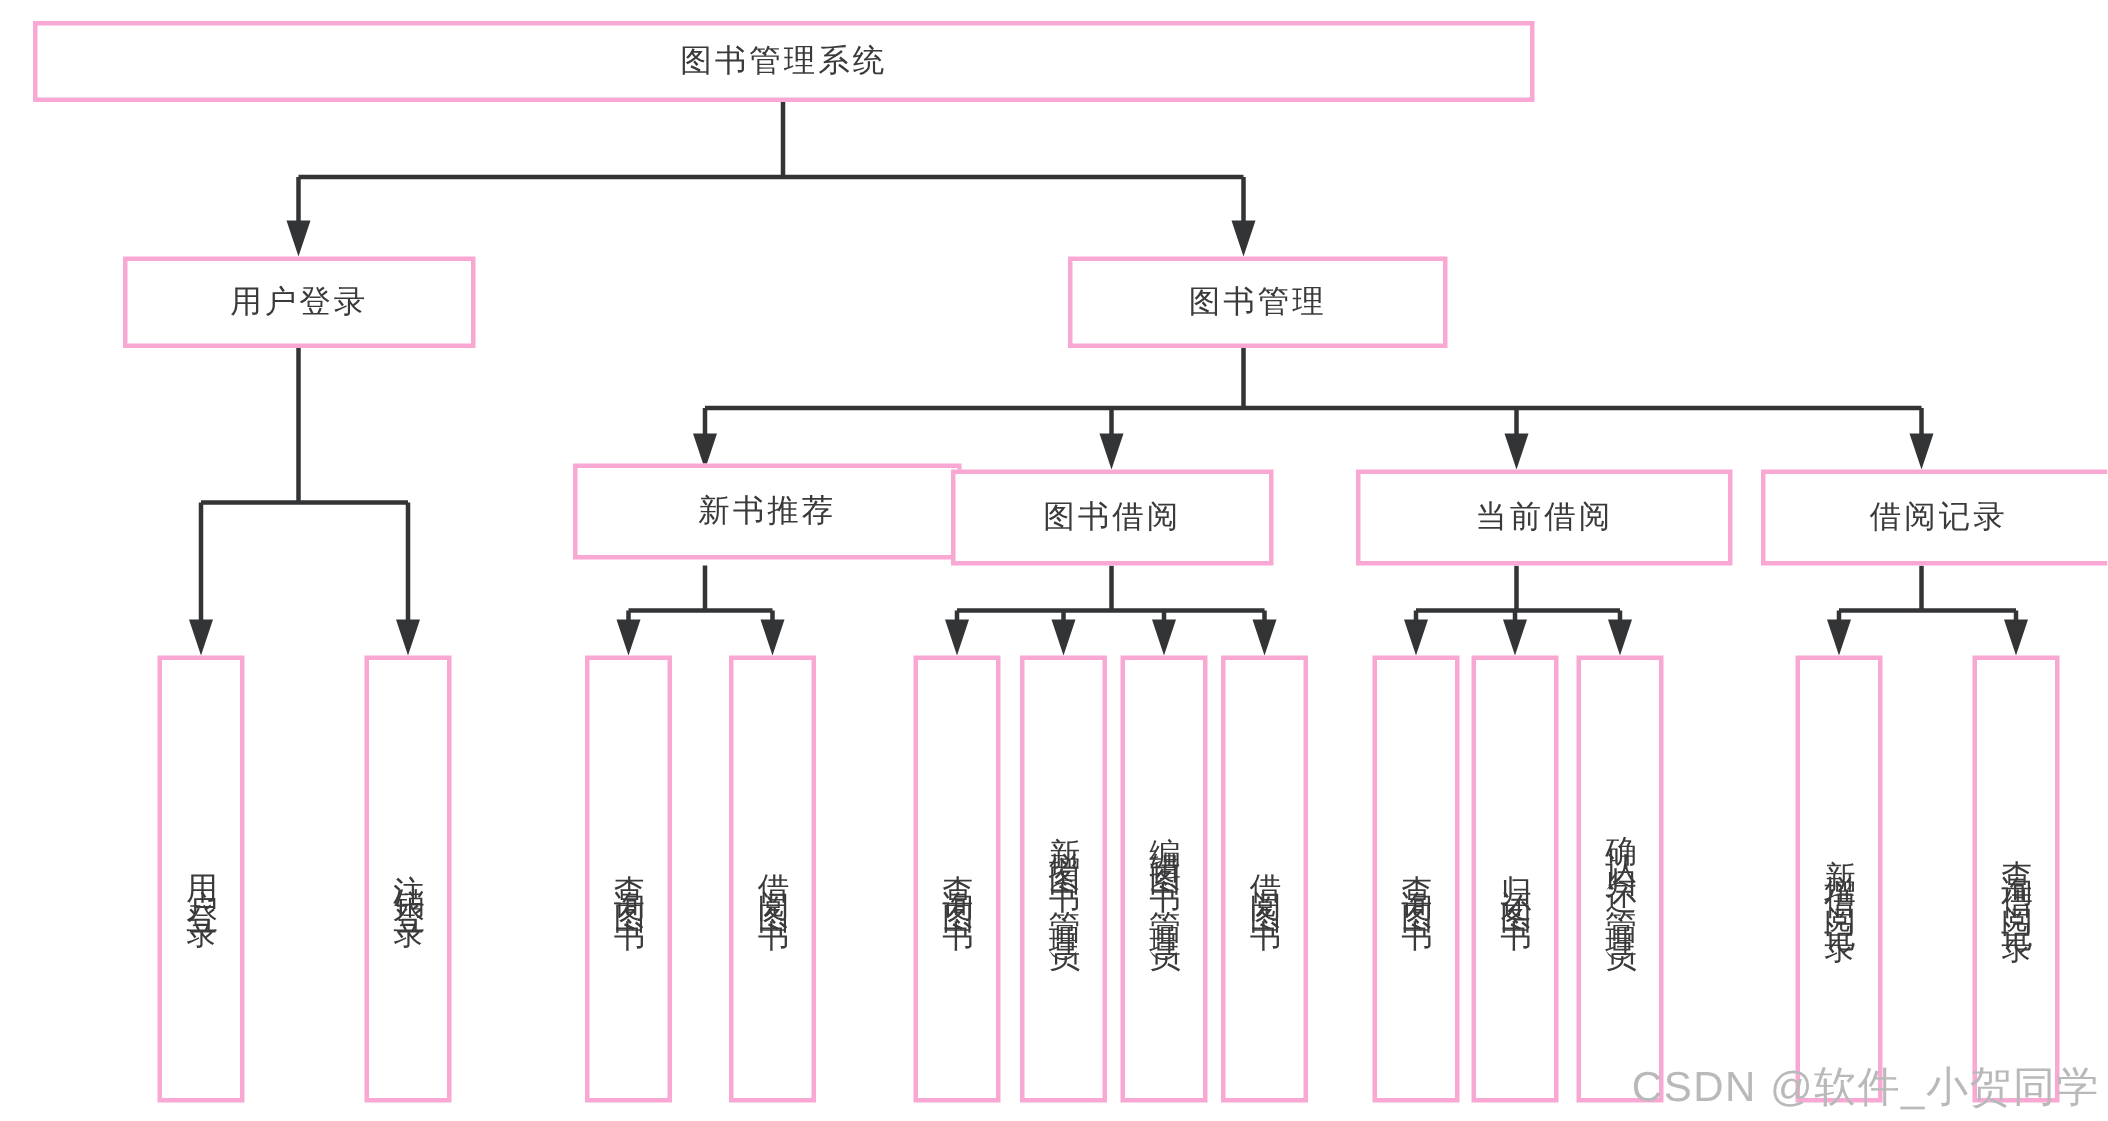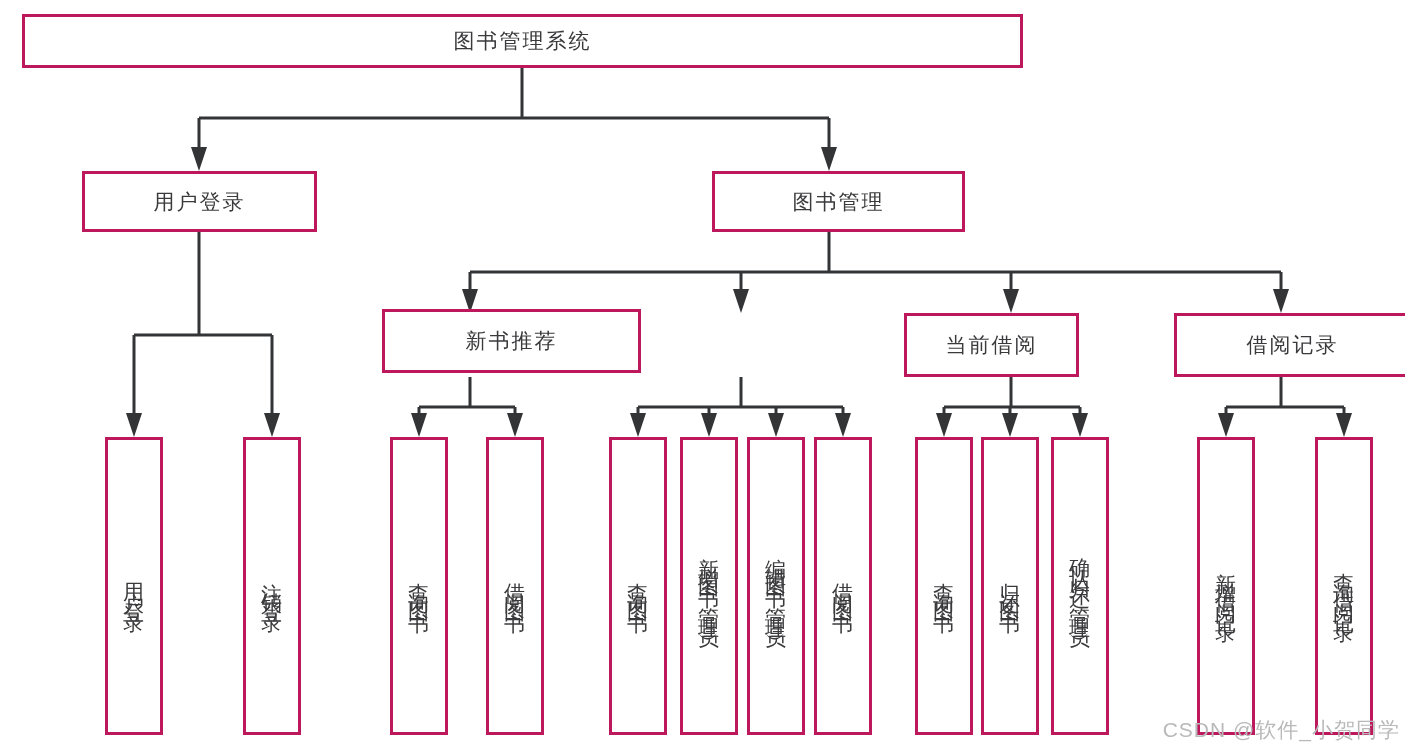--- a/index.html
+++ b/index.html
@@ -19,21 +19,21 @@
     position: absolute;
     left: 0;
     top: 0;
     width: 1405px;
     height: 747px;
     pointer-events: none;
   }
   .node {
     position: absolute;
     box-sizing: border-box;
-    border: 3px solid #be185d;
+    border: 3px solid #f9a8d4;
     background: #ffffff;
     display: flex;
     align-items: center;
     justify-content: center;
     color: #3a3a3c;
     font-size: 21px;
     letter-spacing: 2px;
     text-align: center;
     line-height: 1.2;
   }
@@ -43,21 +43,21 @@
     text-orientation: mixed;
     font-size: 21px;
     letter-spacing: 10px;
     padding: 6px 0;
   }
   .watermark {
     position: absolute;
     right: 5px;
     bottom: 3px;
     color: #b9b9b9;
-    font-size: 21px;
+    font-size: 28px;
     letter-spacing: 1px;
     white-space: nowrap;
     z-index: 5;
   }
 </style>
 </head>
 <body>
 
 <div class="canvas">
 
@@ -103,21 +103,22 @@
              M1218,413 L1234,413 L1226,437 Z
              M1336,413 L1352,413 L1344,437 Z"></path>
   </svg>
 
   <div class="node h-root" style="left:22px; top:14px; width:1001px; height:54px;">图书管理系统</div>
 
   <div class="node" style="left:82px; top:171px; width:235px; height:61px;">用户登录</div>
   <div class="node" style="left:712px; top:171px; width:253px; height:61px;">图书管理</div>
 
   <div class="node" style="left:363px; top:309px; width:259px; height:64px;margin-left:19px;">新书推荐</div>
-  <div class="node" style="left:904px; top:313px; width:175px; height:64px;">当前借阅</div>
+  <div class="node" style="left:634px; top:313px; width:215px; height:64px;">图书借阅</div>
+  <div class="node" style="left:904px; top:313px; width:251px; height:64px;">当前借阅</div>
   <div class="node" style="left:1174px; top:313px; width:237px; height:64px;">借阅记录</div>
 
   <div class="node leaf" style="left:105px; top:437px; width:58px; height:298px;">用户登录</div>
   <div class="node leaf" style="left:243px; top:437px; width:58px; height:298px;">注销登录</div>
 
   <div class="node leaf" style="left:390px; top:437px; width:58px; height:298px;">查询图书</div>
   <div class="node leaf" style="left:486px; top:437px; width:58px; height:298px;">借阅图书</div>
 
   <div class="node leaf" style="left:609px; top:437px; width:58px; height:298px;">查询图书</div>
   <div class="node leaf" style="left:680px; top:437px; width:58px; height:298px;">新增图书（管理员）</div>

